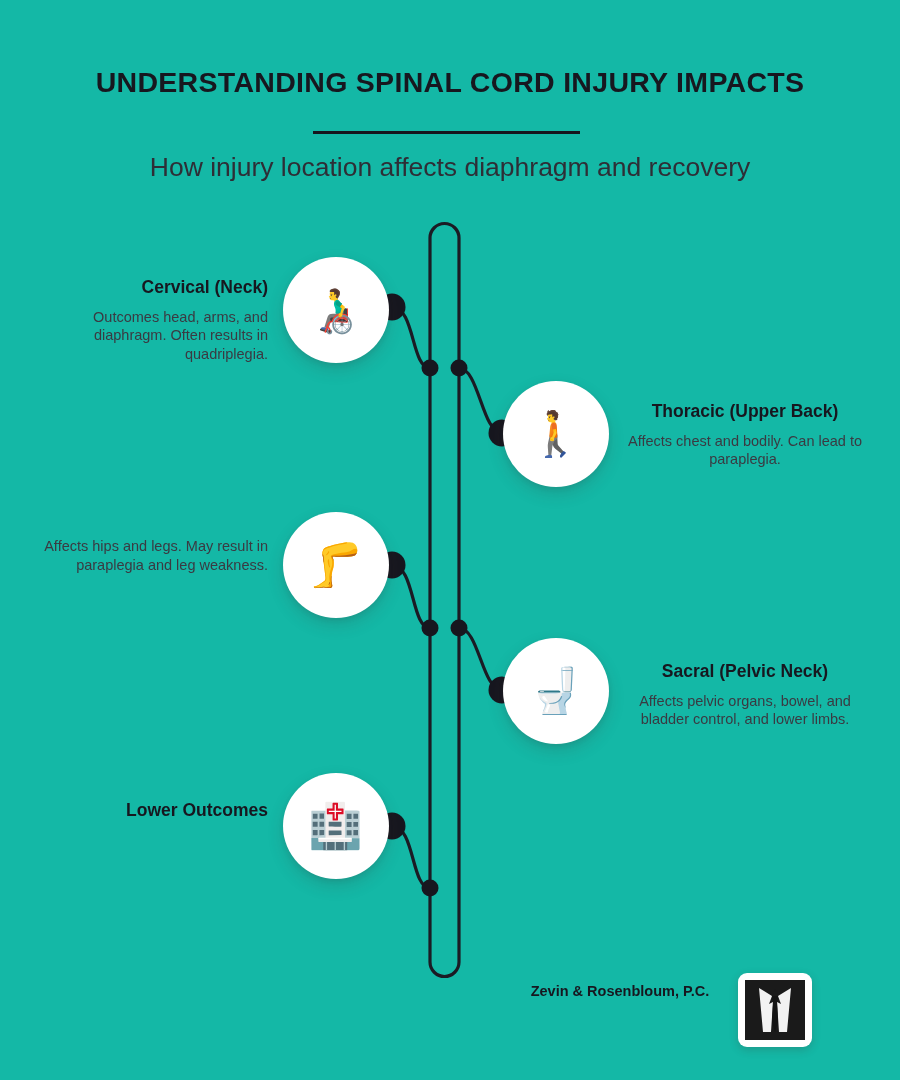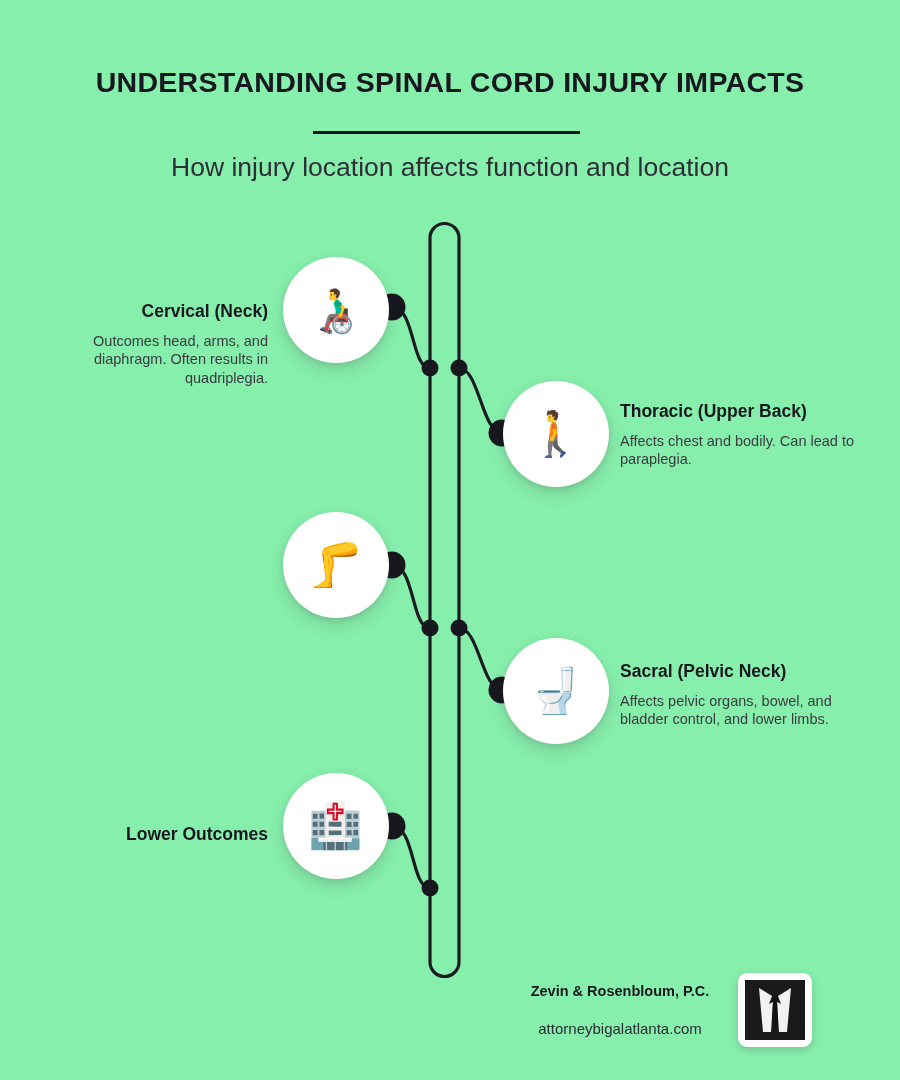--- a/index.html
+++ b/index.html
@@ -6,21 +6,21 @@
   * { margin:0; padding:0; box-sizing:border-box; }
   html, body {
     width:900px; height:1080px;
     background:#e7e3e1;
     font-family:"Liberation Sans", sans-serif;
     overflow:hidden;
   }
   #infographic {
     position:relative;
     width:900px; height:1080px;
-    background:#86efac;
+    background:#14b8a6;
   }
 
   
   .header { position:absolute; left:0; top:0; width:900px; text-align:center; }
   .title {
     position:absolute; left:0; top:66px; width:900px;
     font-size:28.5px; font-weight:bold; letter-spacing:0.3px;
     color:#17171f; text-transform:uppercase;
   }
   .divider {
@@ -39,22 +39,22 @@
   .bubble {
     position:absolute; width:106px; height:106px; border-radius:50%;
     background:#ffffff;
     box-shadow:0 7px 16px rgba(60,50,45,0.17), 0 2px 5px rgba(60,50,45,0.10);
     display:flex; align-items:center; justify-content:center;
   }
   .bubble .emoji { font-size:44px; line-height:1; }
 
   
   .block { position:absolute; }
-  .block.left  { text-align:right;margin-top:24px; }
-  .block.right { text-align:left; }
+  .block.left  { text-align:right; }
+  .block.right { text-align:center; }
   .block h3 {
     font-size:17.5px; font-weight:bold; color:#17171f;
     line-height:1.25; margin-bottom:9px;
   }
   .block p {
     font-size:14.5px; font-weight:400; color:#3a3a42;
     line-height:1.28;
   }
 
   
@@ -71,21 +71,21 @@
   .logo-inner { width:100%; height:100%; background:#1a1a1a; }
 </style>
 </head>
 <body>
 
 <div id="infographic">
 
   <div class="header">
     <div class="title">UNDERSTANDING SPINAL CORD INJURY IMPACTS</div>
     <div class="divider"></div>
-    <div class="subtitle">How injury location affects function and location</div>
+    <div class="subtitle">How injury location affects diaphragm and recovery</div>
   </div>
 
   <svg id="spine" viewBox="0 0 900 1080" xmlns="http://www.w3.org/2000/svg">
     <g fill="none" stroke="#1b1b24" stroke-width="3.2" stroke-linecap="round">
 
       <path d="M 430,268 L 430,238 A 14.5,14.5 0 0 1 459,238 L 459,962
                A 14.5,14.5 0 0 1 430,962 L 430,268 Z"></path>
 
       <path d="M 392,307 C 415,307 411,368 430,368"></path>
 
@@ -126,40 +126,40 @@
   </div>
   <div class="block right" style="left:620px; top:401px; width:250px;">
     <h3>Thoracic (Upper Back)</h3>
     <p>Affects chest and bodily. Can lead to paraplegia.</p>
   </div>
 
   <div class="bubble" style="left:283px; top:512px;">
     <span class="emoji">🦵</span>
   </div>
   <div class="block left" style="left:28px; top:537px; width:240px;">
+    <p>Affects hips and legs. May result in paraplegia and leg weakness.</p>
   </div>
 
   <div class="bubble" style="left:503px; top:638px;">
     <span class="emoji">🚽</span>
   </div>
   <div class="block right" style="left:620px; top:661px; width:250px;">
     <h3>Sacral (Pelvic Neck)</h3>
     <p>Affects pelvic organs, bowel, and bladder control, and lower limbs.</p>
   </div>
 
   <div class="bubble" style="left:283px; top:773px;">
     <span class="emoji">🏥</span>
   </div>
   <div class="block left" style="left:28px; top:800px; width:240px;">
     <h3>Lower Outcomes</h3>
   </div>
 
   <div class="footer-text" style="left:486px; top:983px; width:268px;">
     <div class="firm">Zevin &amp; Rosenbloum, P.C.</div>
-    <div class="site">attorneybigalatlanta.com</div>
   </div>
 
   <div class="logo-card" style="left:738px; top:973px;">
     <div class="logo-inner">
       <svg viewBox="0 0 60 60" width="100%" height="100%" xmlns="http://www.w3.org/2000/svg">
         <rect x="0" y="0" width="60" height="60" fill="#1a1a1a"></rect>
 
         <path d="M14 8 L27 16 L24 24 L28 22 L26 52 L18 52 Z" fill="#f2f2f2"></path>
 
         <path d="M46 8 L33 16 L36 24 L32 22 L34 52 L42 52 Z" fill="#f2f2f2"></path>

